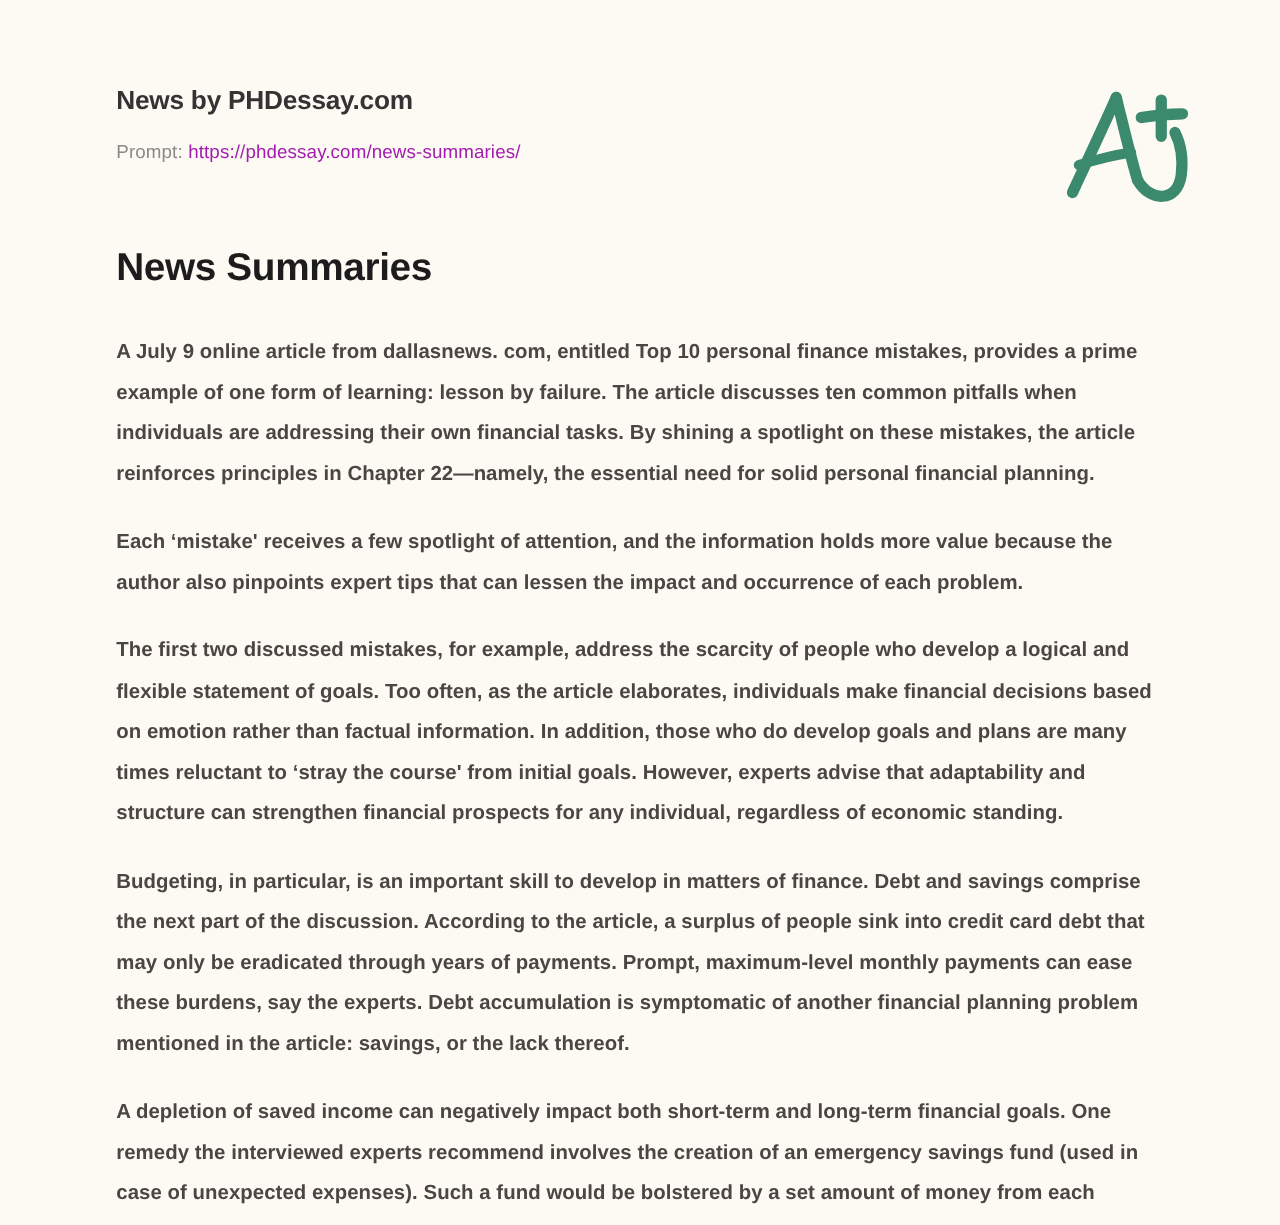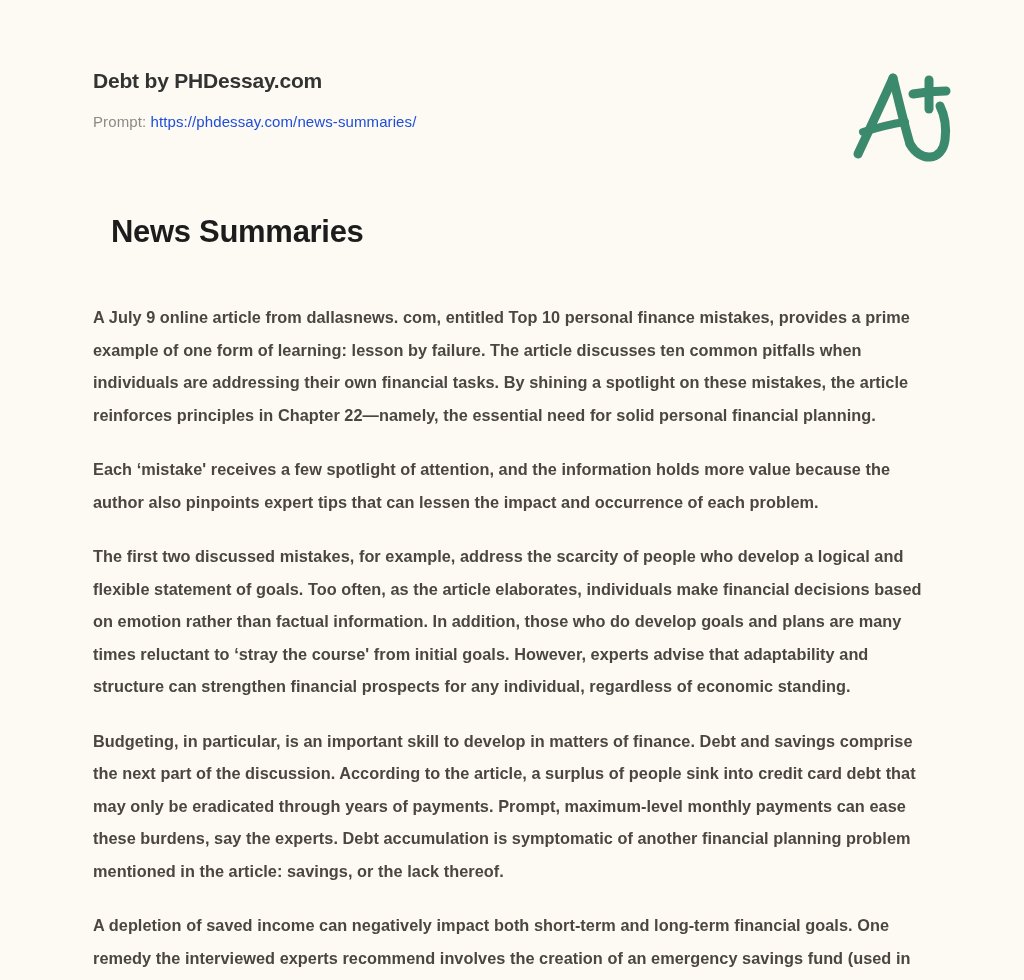--- a/index.html
+++ b/index.html
@@ -40,41 +40,41 @@
     margin: 17px 0 0 0;
     font-size: 15px;
     color: #8c8a87;
     line-height: 1.4;
     letter-spacing: 0.1px;
   }
   .source-label {
     color: #8c8a87;
   }
   .source-url {
-    color: #1d4ed8;
+    color: #a21caf;
     text-decoration: none;
   }
 
   
   .logo {
     position: absolute;
     top: 62px;
     right: 60px;
     width: 130px;
     height: 112px;
   }
   .logo svg {
     display: block;
     width: 130px;
     height: 112px;
   }
 
   
   .doc-title {
-    margin: 18px;
+    margin: 0;
     padding-top: 63px;
     font-size: 31px;
     font-weight: bold;
     color: #1c1c1c;
     letter-spacing: -0.3px;
     line-height: 1.2;
   }
 
   
   .article-body {
@@ -92,21 +92,21 @@
   .article-body p:last-child {
     margin-bottom: 0;
   }
 </style>
 </head>
 <body>
 
 <div class="page">
 
   <div class="header-block">
-    <div class="brand-line">Debt by PHDessay.com</div>
+    <div class="brand-line">News by PHDessay.com</div>
 
     <div class="source-line">
       <span class="source-label">Prompt:</span>
       <a class="source-url" href="#">https://phdessay.com/news-summaries/</a>
     </div>
   </div>
 
   <div class="logo">
     <svg viewBox="0 0 130 112" xmlns="http://www.w3.org/2000/svg" aria-hidden="true">
       <g fill="none" stroke="#3b8a6e" stroke-linecap="round" stroke-linejoin="round">

